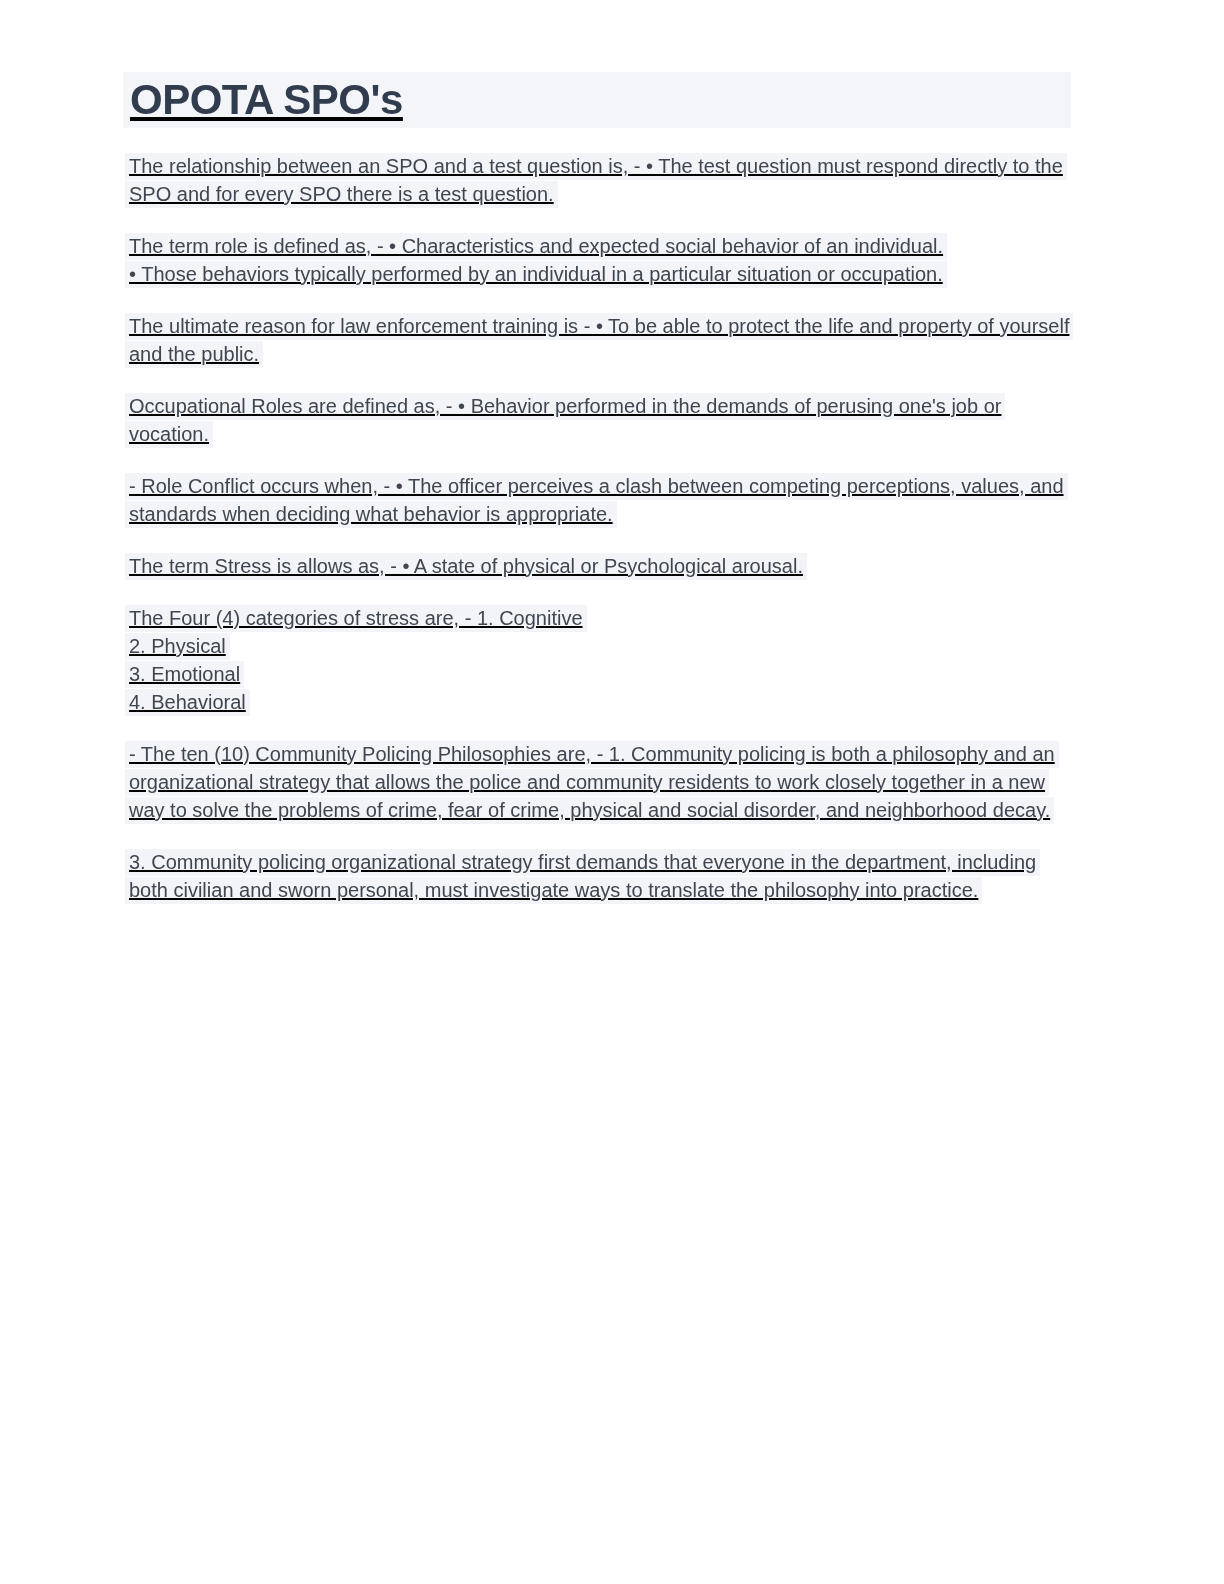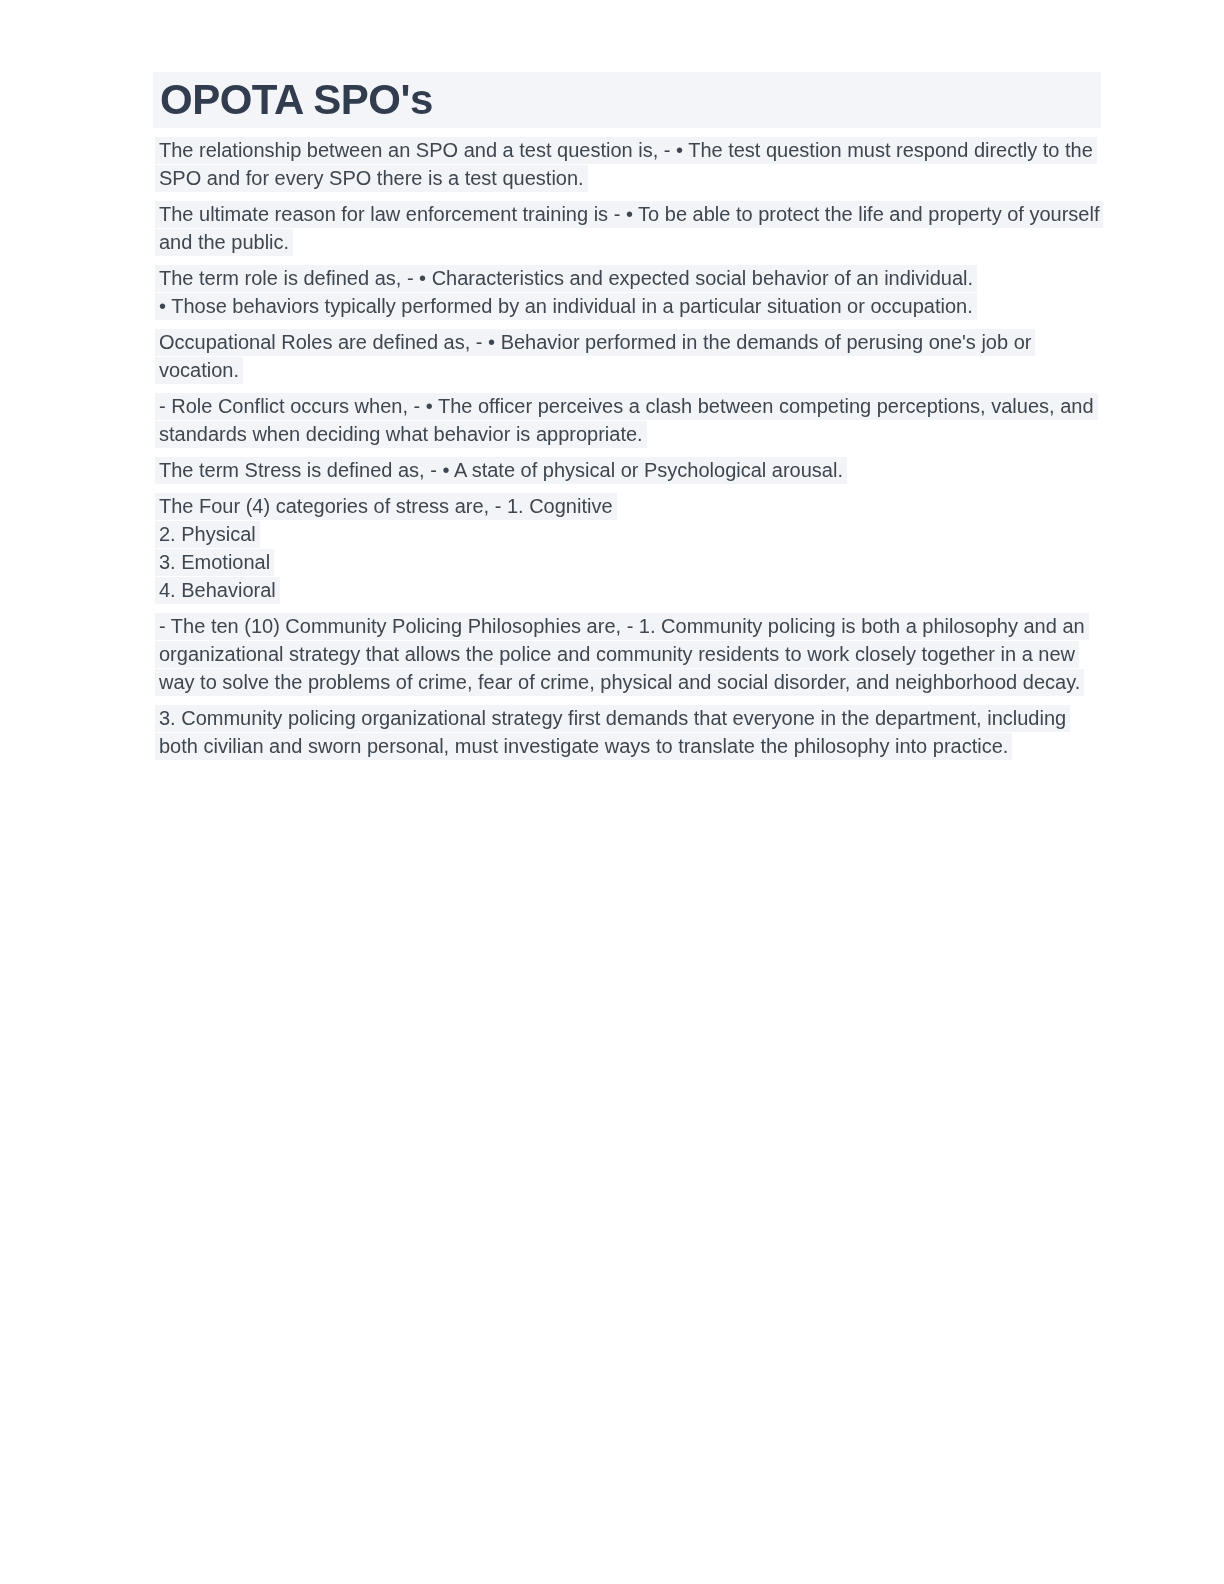--- a/index.html
+++ b/index.html
@@ -10,23 +10,24 @@
   .page {
     position: relative;
     width: 1224px;
     min-height: 1584px;
     background: var(--page-bg, #ffffff);
     font-family: "Liberation Sans", "DejaVu Sans", sans-serif;
     overflow: hidden;
   }
   .content {
     position: absolute;
-    left: 153px;
+    left: 123px;
     top: 72px;
     width: 948px;
+    text-decoration: underline;
   }
   .title-bar {
     background: var(--bar-bg, #f4f5f9);
     height: 56px;
     display: flex;
     align-items: center;
     padding: 0 10px 0 7px;
     box-sizing: border-box;
   }
   .title-bar h1 {
@@ -39,43 +40,43 @@
   }
   .doc {
     margin-top: 1px;
     margin-left: 6px;
     width: 942px;
     font-size: 20px;
     line-height: 28px;
     color: var(--body-color, #3f464f);
   }
   .para {
-    margin: 8px 0;
+    margin: 24px 0;
   }
   .hl {
     background: var(--hl-bg, #f2f4f7);
     padding: 2px 4px 3px 4px;
     margin: 0 -4px;
     box-decoration-break: clone;
     -webkit-box-decoration-break: clone;
   }
 </style>
 </head>
 <body>
 
 <div class="page">
   <div class="content">
     <header class="title-bar">
       <h1>OPOTA SPO's</h1>
     </header>
     <main class="doc">
         <p class="para"><span class="hl">The relationship between an SPO and a test question is, - • The test question must respond directly to the SPO and for every SPO there is a test question.</span></p>
+        <p class="para"><span class="hl">The term role is defined as, - • Characteristics and expected social behavior of an individual.</span><br><span class="hl">• Those behaviors typically performed by an individual in a particular situation or occupation.</span></p>
         <p class="para"><span class="hl">The ultimate reason for law enforcement training is - • To be able to protect the life and property of yourself and the public.</span></p>
-        <p class="para"><span class="hl">The term role is defined as, - • Characteristics and expected social behavior of an individual.</span><br><span class="hl">• Those behaviors typically performed by an individual in a particular situation or occupation.</span></p>
         <p class="para"><span class="hl">Occupational Roles are defined as, - • Behavior performed in the demands of perusing one's job or vocation.</span></p>
         <p class="para"><span class="hl">- Role Conflict occurs when, - • The officer perceives a clash between competing perceptions, values, and standards when deciding what behavior is appropriate.</span></p>
-        <p class="para"><span class="hl">The term Stress is defined as, - • A state of physical or Psychological arousal.</span><br></p>
+        <p class="para"><span class="hl">The term Stress is allows as, - • A state of physical or Psychological arousal.</span><br></p>
         <p class="para"><span class="hl">The Four (4) categories of stress are, - 1. Cognitive</span><br><span class="hl">2. Physical</span><br><span class="hl">3. Emotional</span><br><span class="hl">4. Behavioral</span></p>
         <p class="para"><span class="hl">- The ten (10) Community Policing Philosophies are, - 1. Community policing is both a philosophy and an organizational strategy that allows the police and community residents to work closely together in a new way to solve the problems of crime, fear of crime, physical and social disorder, and neighborhood decay.</span></p>
         <p class="para"><span class="hl">3. Community policing organizational strategy first demands that everyone in the department, including both civilian and sworn personal, must investigate ways to translate the philosophy into practice.</span></p>
       </main>
   </div>
 </div>
 
 </body></html>

